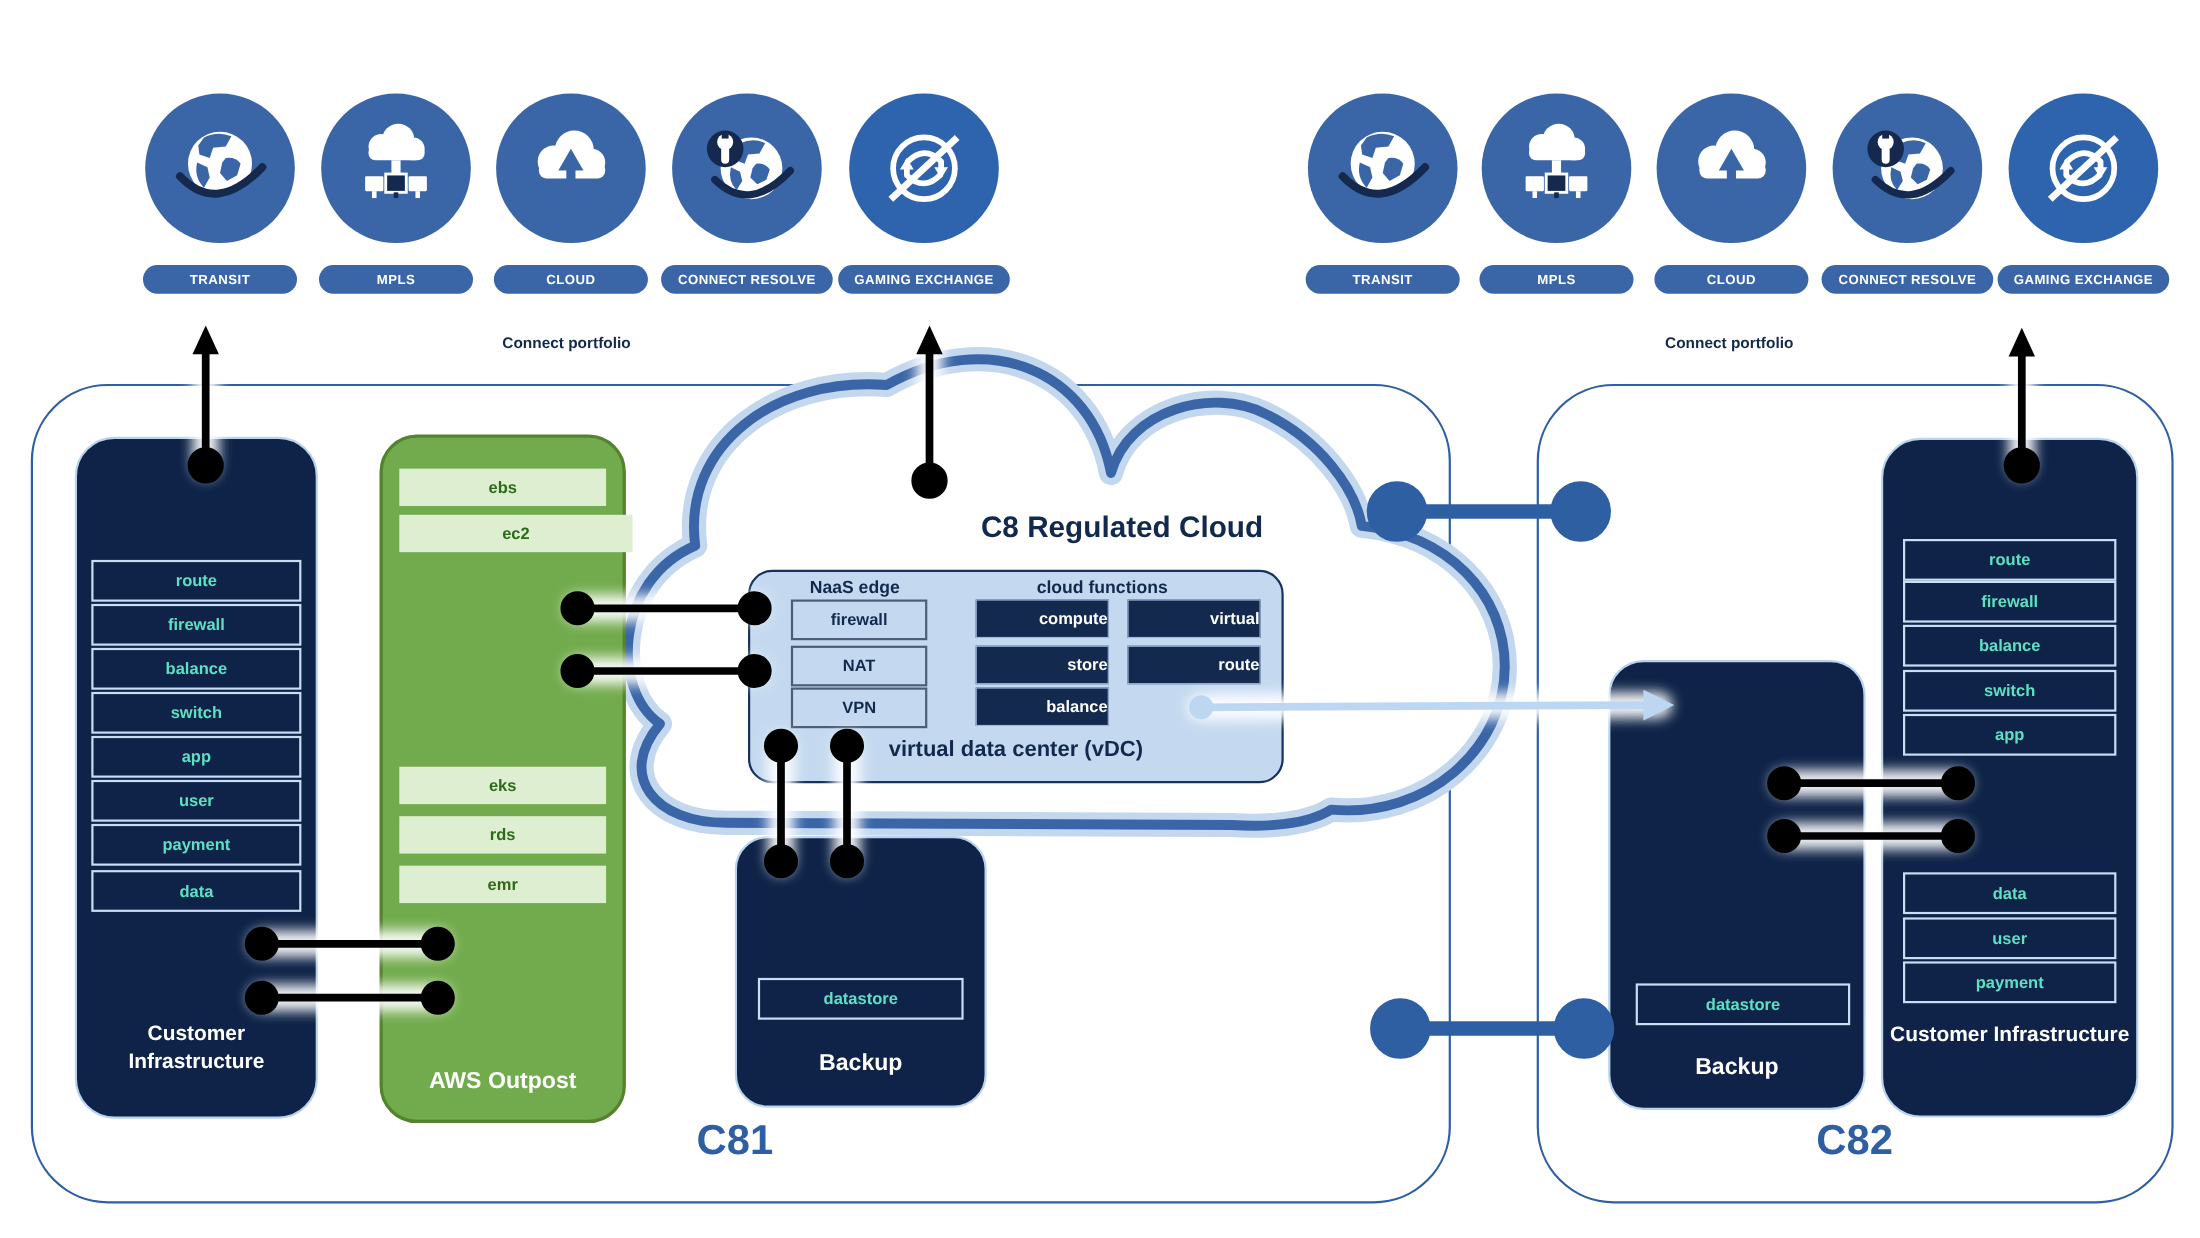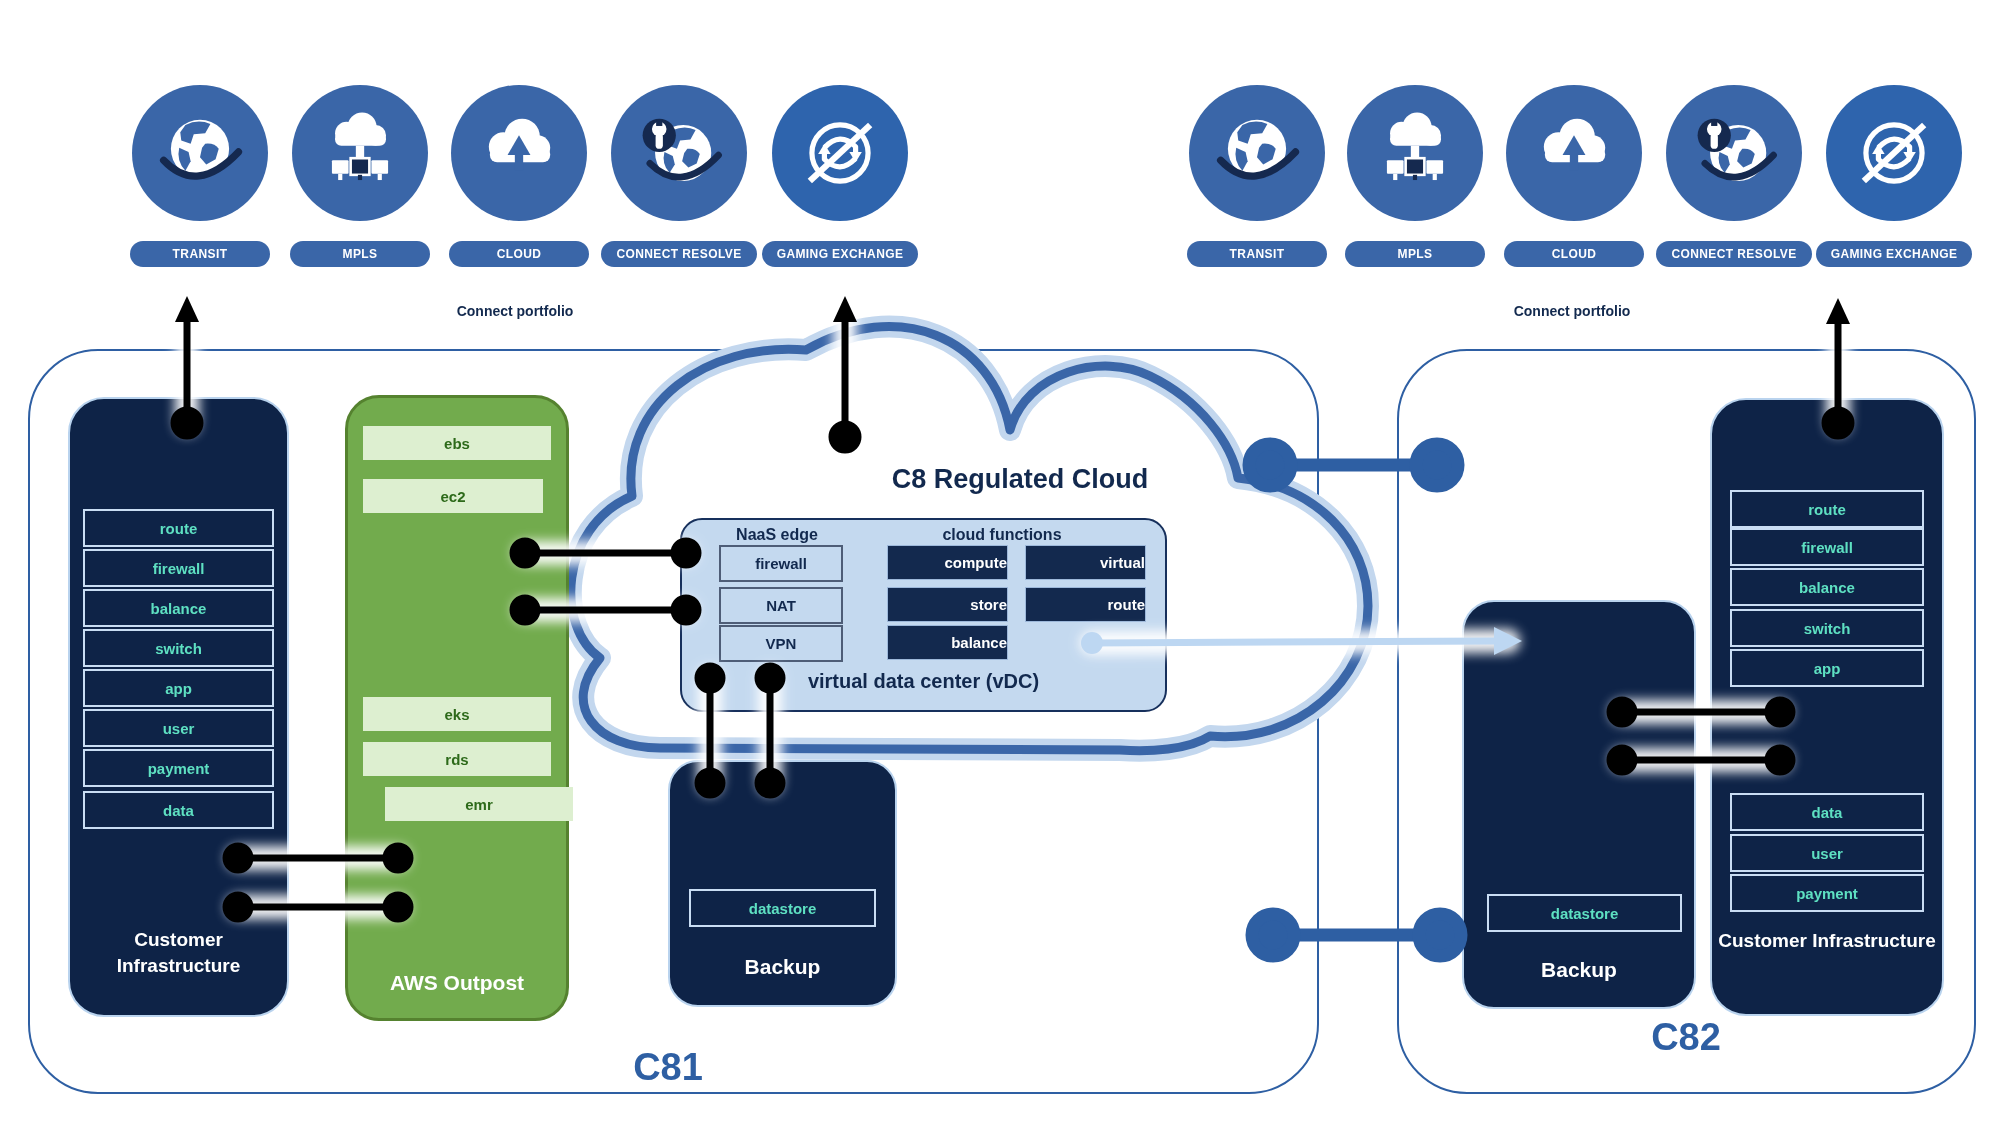--- a/index.html
+++ b/index.html
@@ -86,30 +86,30 @@
     <div class="navy-item" style="left:13px;width:187px;top:392px;">
         <span>data</span>
       </div>
     <div class="box-title" style="top:528px;font-size:19px;">Customer Infrastructure</div>
   </div>
 
   <div class="green-box" style="left:345px;top:395px;width:218px;height:620px;">
     <div class="green-item" style="left:15px;width:188px;top:28px;height:34px;">
         <span>ebs</span>
       </div>
-    <div class="green-item" style="left:15px;width:180px;top:81px;height:34px;">
+    <div class="green-item" style="left:15px;width:212px;top:70px;height:34px;">
         <span>ec2</span>
       </div>
     <div class="green-item" style="left:15px;width:188px;top:299px;height:34px;">
         <span>eks</span>
       </div>
     <div class="green-item" style="left:15px;width:188px;top:344px;height:34px;">
         <span>rds</span>
       </div>
-    <div class="green-item" style="left:15px;width:188px;top:389px;height:34px;margin-left:22px;">
+    <div class="green-item" style="left:15px;width:188px;top:389px;height:34px;">
         <span>emr</span>
       </div>
     <div class="box-title" style="top:572px;">AWS Outpost</div>
   </div>
 
   <div class="navy-box" style="left:668px;top:760px;width:225px;height:243px;border-radius:30px;">
     <div class="navy-item" style="left:19px;width:183px;top:127px;">
         <span>datastore</span>
       </div>
     <div class="box-title" style="top:192px;">Backup</div>
@@ -177,21 +177,21 @@
       </div>
     <div class="navy-item" style="left:18px;width:190px;top:434px;">
         <span>user</span>
       </div>
     <div class="navy-item" style="left:18px;width:190px;top:474px;">
         <span>payment</span>
       </div>
     <div class="box-title" style="top:528px;font-size:19px;">Customer Infrastructure</div>
   </div>
 
-  <div class="zone-label" style="left:558px;top:1016px;margin-top:30px;">C81</div>
+  <div class="zone-label" style="left:558px;top:1016px;">C81</div>
   <div class="zone-label" style="left:1576px;top:1016px;">C82</div>
 
   <div class="portfolio-label" style="left:375px;top:303px;">Connect portfolio</div>
   <div class="portfolio-label" style="left:1432px;top:303px;">Connect portfolio</div>
 
   <svg class="layer" width="2000" height="1125">
     <defs>
       <filter id="glow" x="-80%" y="-80%" width="260%" height="260%">
         <feGaussianBlur stdDeviation="6"></feGaussianBlur>
       </filter>

